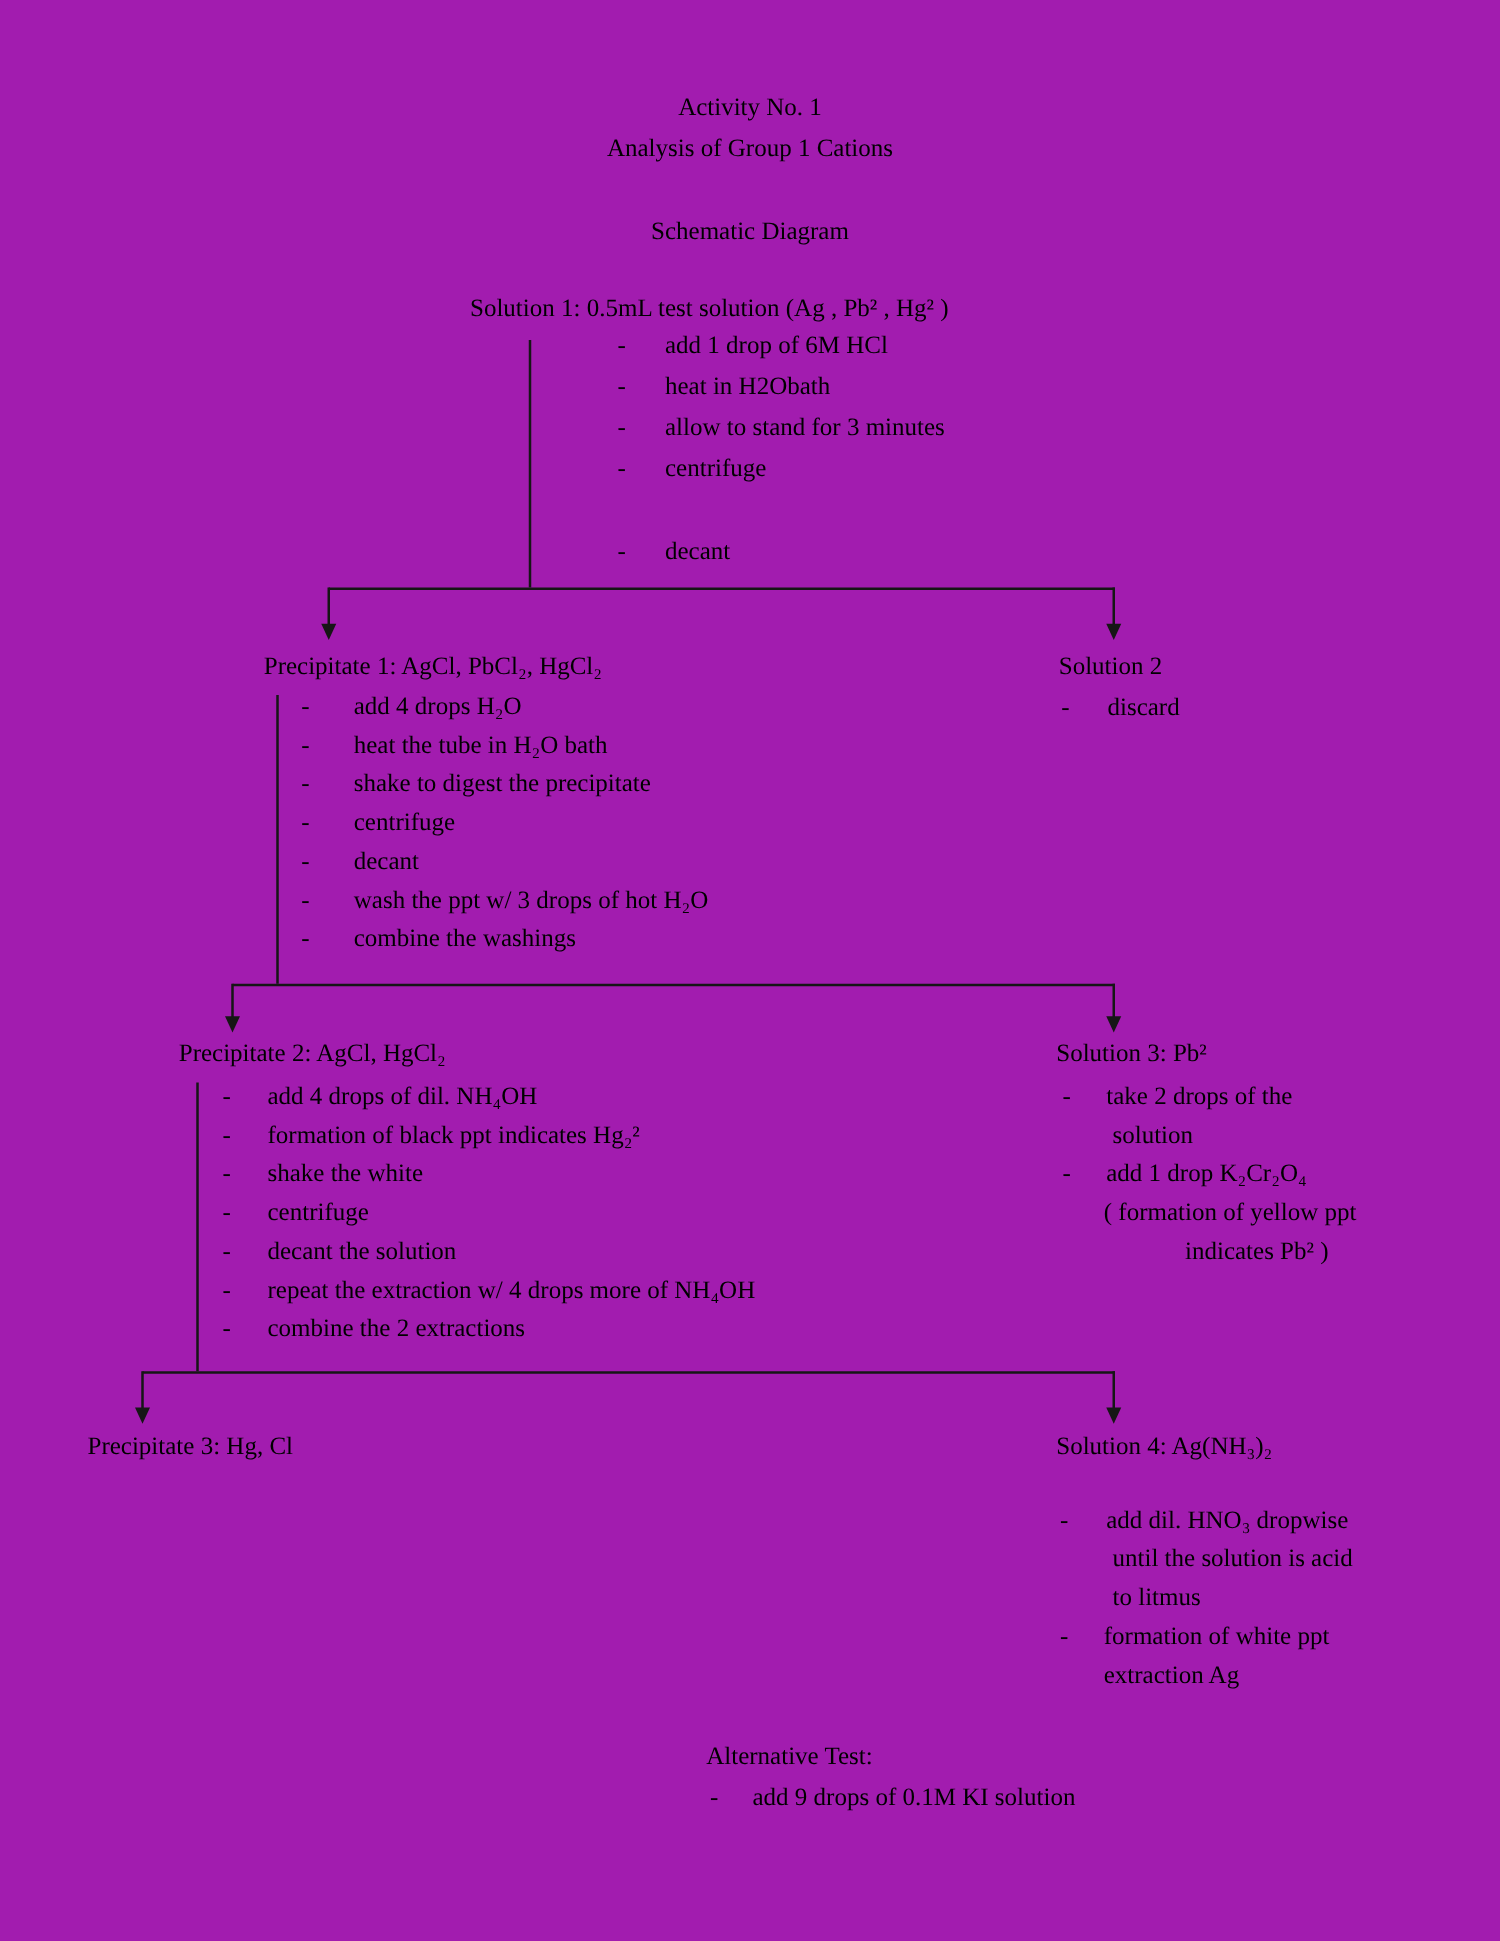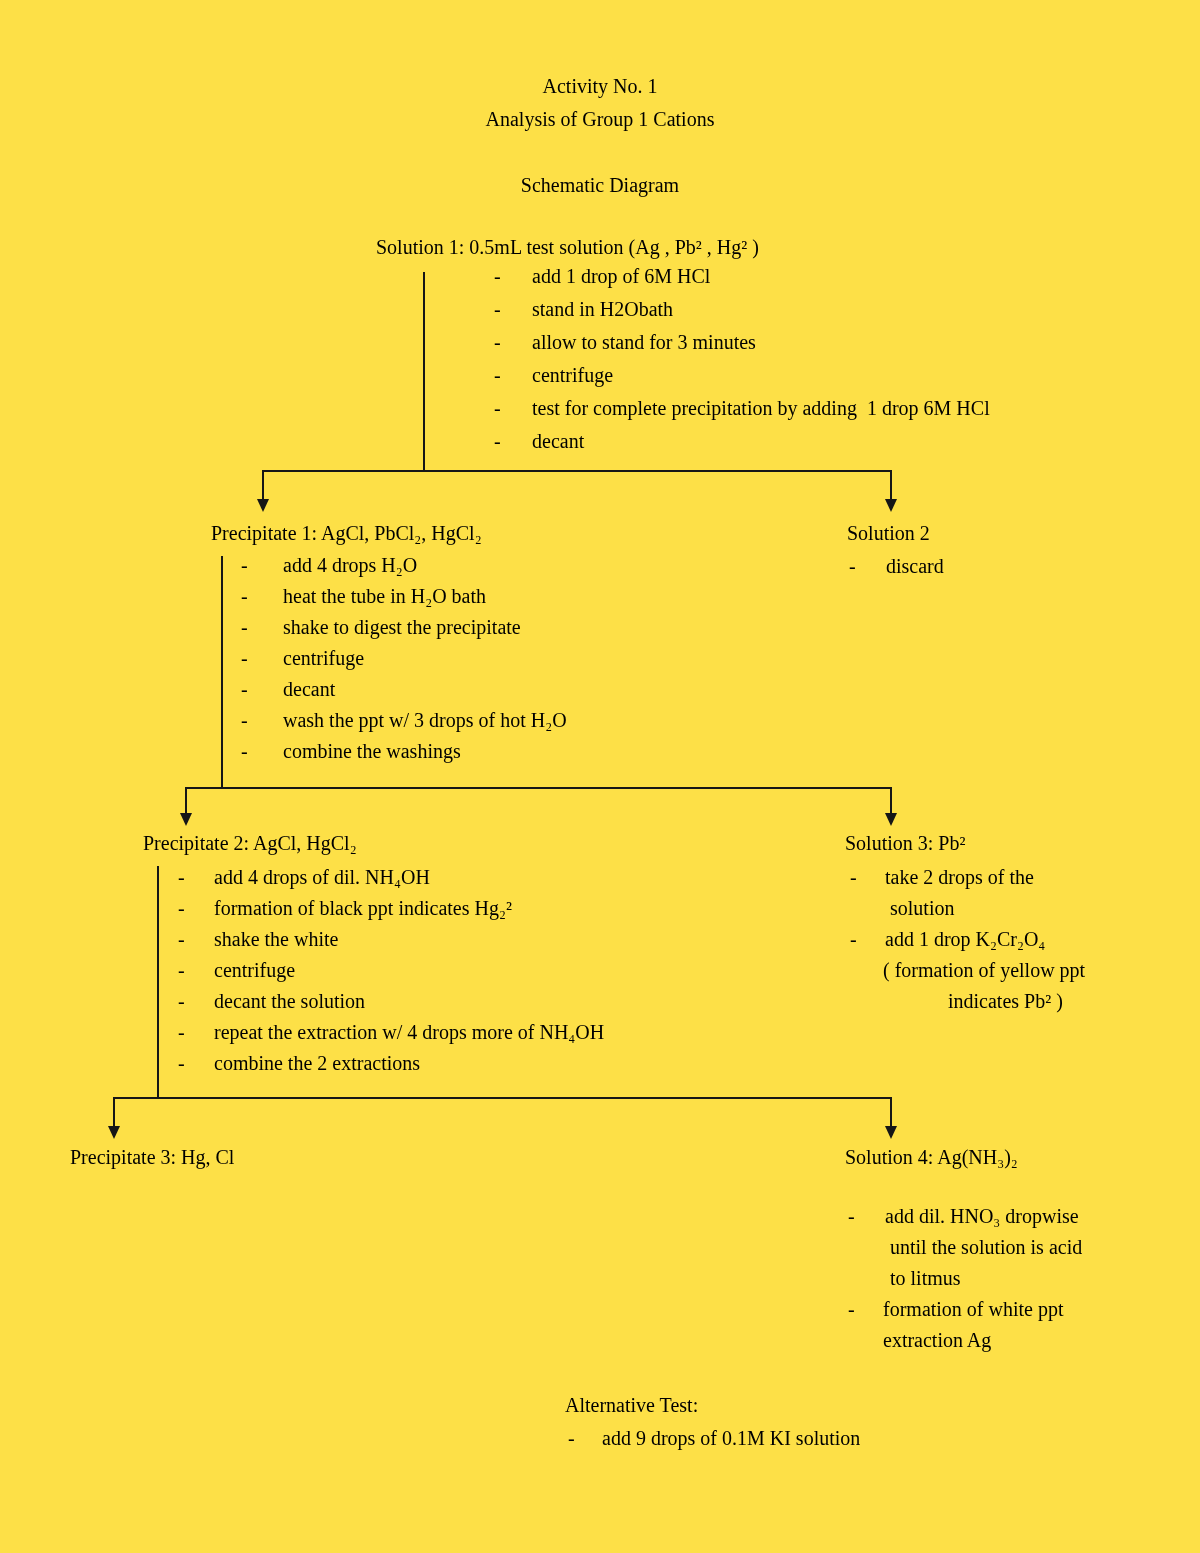--- a/index.html
+++ b/index.html
@@ -1,17 +1,17 @@
 <!DOCTYPE html>
 <html><head>
 <meta charset="utf-8">
 <style>
   html,body { margin:0; padding:0; background:#ffffff; }
   .canvas {
-    position:relative; width:1200px; height:1553px; background:#fde047;
+    position:relative; width:1200px; height:1553px; background:#a21caf;
     font-family:"Liberation Serif","DejaVu Serif",serif;
     font-size:20px; color:#000; overflow:hidden;
   }
   .t { position:absolute; white-space:pre; line-height:26px; }
   .center { left:0; width:1200px; text-align:center; }
   .row { position:absolute; white-space:pre; line-height:26px; }
   .dash { display:inline-block; }
   .w34{width:34px}.w35{width:35px}.w36{width:36px}.w37{width:37px}.w38{width:38px}.w42{width:42px}
   .vline { position:absolute; width:2px; background:#161616; }
   .hline { position:absolute; height:2px; background:#161616; }
@@ -23,24 +23,23 @@
 <body>
 
 <div class="canvas">
 
   <div class="t center" style="top:73px">Activity No. 1</div>
   <div class="t center" style="top:106px">Analysis of Group 1 Cations</div>
   <div class="t center" style="top:172px">Schematic Diagram</div>
 
   <div class="t" style="left:376px;top:234px">Solution 1: 0.5mL test solution (Ag , Pb² , Hg² )</div>
   <div class="row" style="left:494px;top:263px"><span class="dash w38">-</span><span>add 1 drop of 6M HCl</span></div>
-  <div class="row" style="left:494px;top:296px"><span class="dash w38">-</span><span>stand in H2Obath</span></div>
+  <div class="row" style="left:494px;top:296px"><span class="dash w38">-</span><span>heat in H2Obath</span></div>
   <div class="row" style="left:494px;top:329px"><span class="dash w38">-</span><span>allow to stand for 3 minutes</span></div>
   <div class="row" style="left:494px;top:362px"><span class="dash w38">-</span><span>centrifuge</span></div>
-  <div class="row" style="left:494px;top:395px"><span class="dash w38">-</span><span>test for complete precipitation by adding  1 drop 6M HCl</span></div>
   <div class="row" style="left:494px;top:428px"><span class="dash w38">-</span><span>decant</span></div>
 
   <div class="vline" style="left:423px;top:272px;height:198px"></div>
   <div class="hline" style="left:263px;top:470px;width:629px"></div>
   <div class="vline" style="left:262px;top:470px;height:30px"></div>
   <div class="tri" style="left:257px;top:499px"></div>
   <div class="vline" style="left:890px;top:470px;height:30px"></div>
   <div class="tri" style="left:885px;top:499px"></div>
 
   <div class="t" style="left:211px;top:520px">Precipitate 1: AgCl, PbCl₂, HgCl₂</div>

